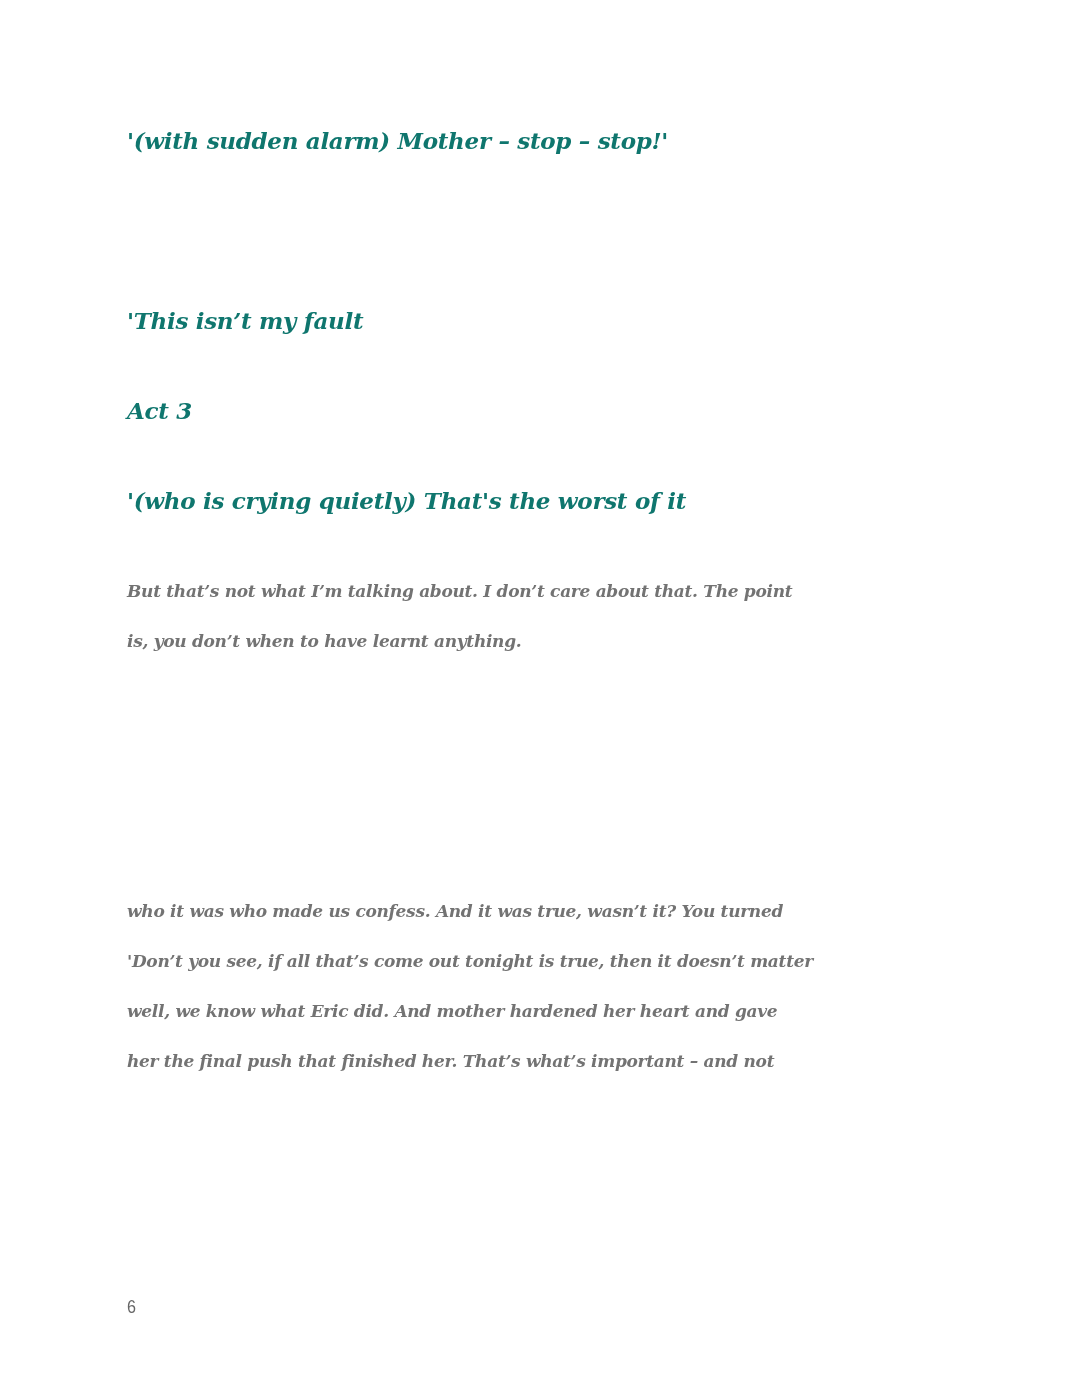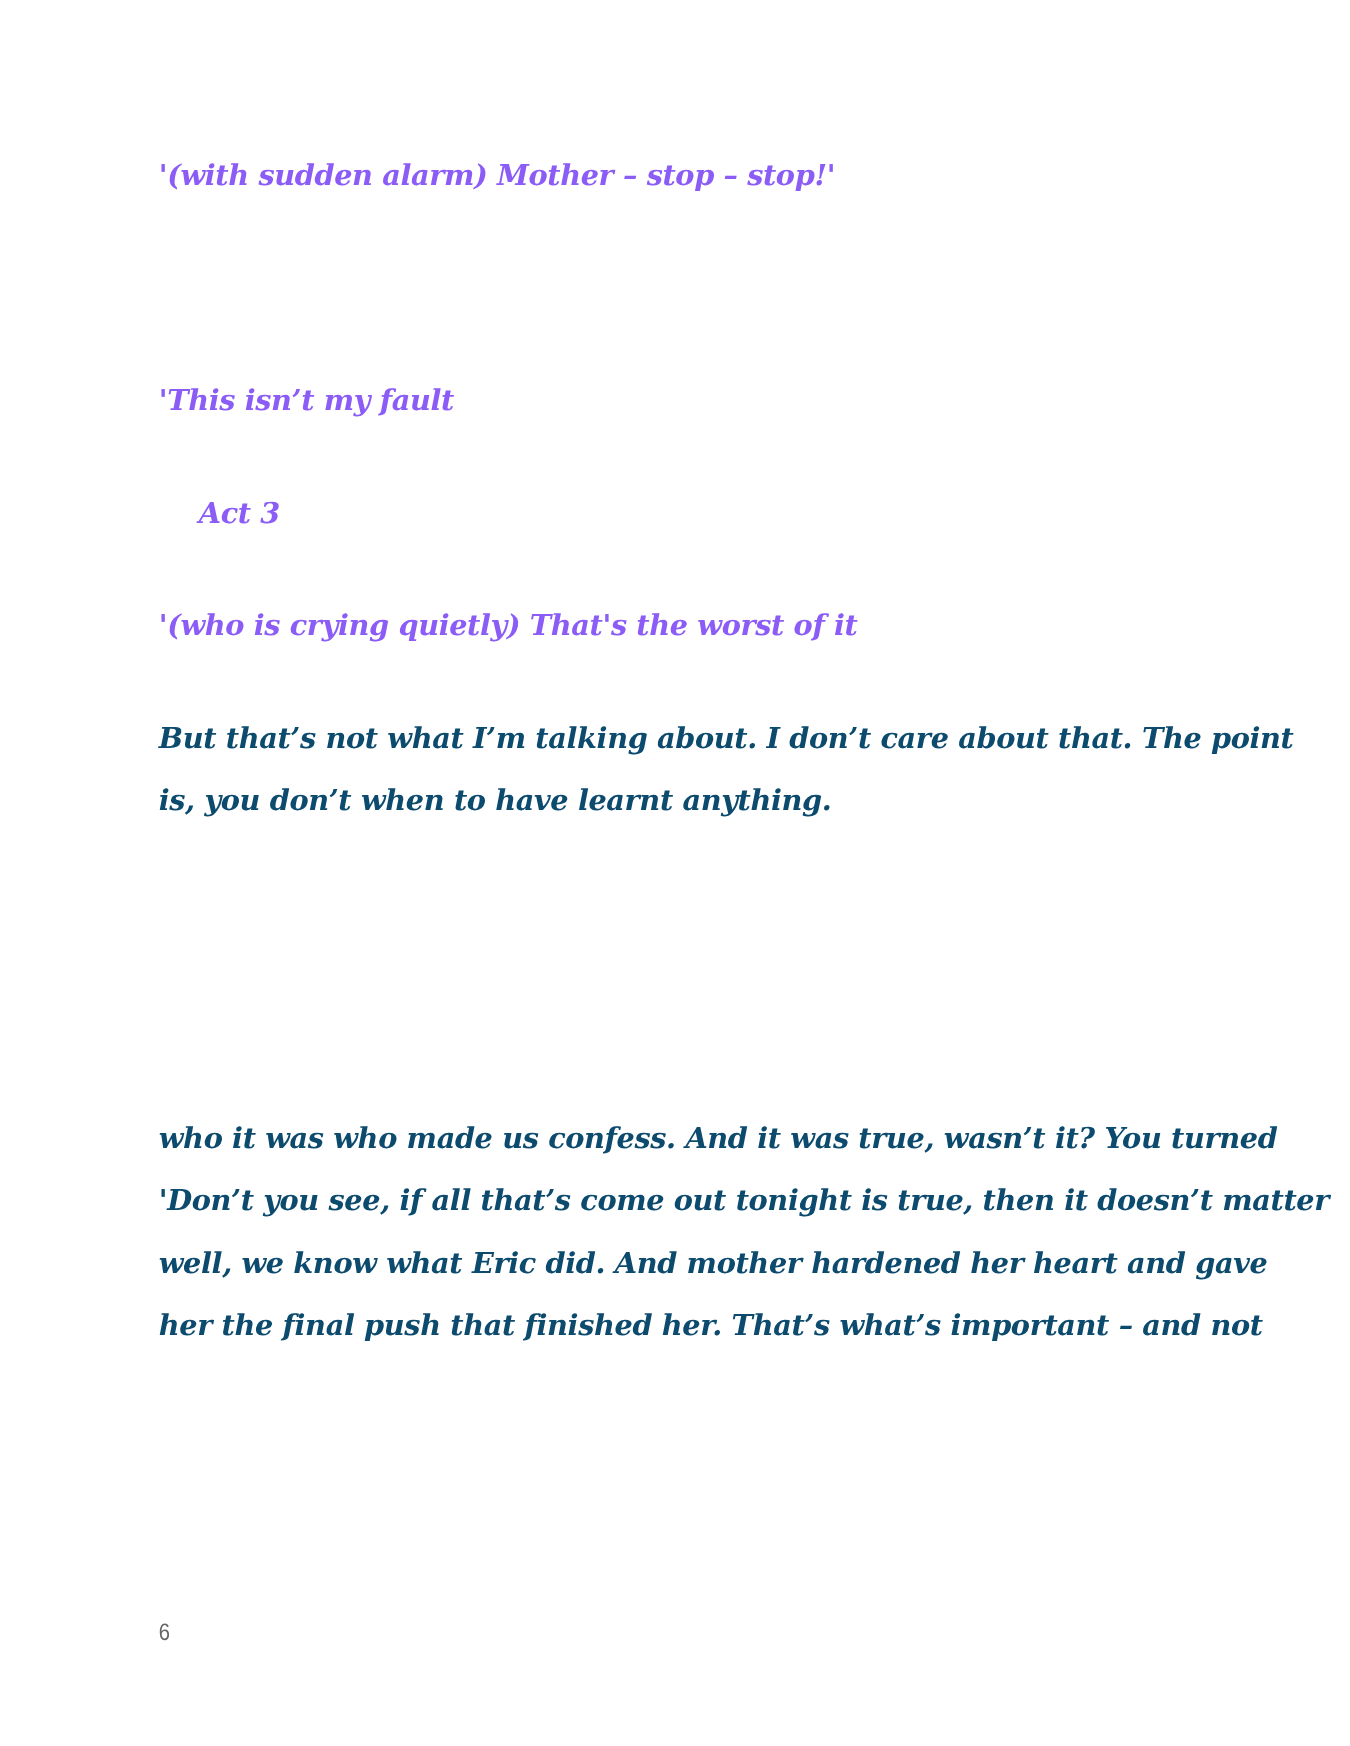--- a/index.html
+++ b/index.html
@@ -21,38 +21,38 @@
       background: #ffffff;
     }
     .line {
       position: absolute;
       left: 127px;
       margin: 0;
       font-family: "DejaVu Serif", "Liberation Serif", serif;
       font-style: italic;
       font-weight: bold;
       font-size: 23px;
-      color: #8b5cf6;
+      color: #0f766e;
       white-space: nowrap;
       letter-spacing: -0.3px;
       line-height: 30px;
     }
     .para {
       position: absolute;
       left: 127px;
       margin: 0;
       width: 830px;
     }
     .para .row {
       display: block;
       font-family: "DejaVu Serif", "Liberation Serif", serif;
       font-style: italic;
       font-weight: bold;
-      font-size: 23px;
-      color: #0c4a6e;
+      font-size: 17px;
+      color: #737373;
       white-space: nowrap;
       letter-spacing: -0.3px;
       line-height: 50px;
       height: 50px;
     }
     .page-number {
       position: absolute;
       left: 127px;
       top: 1296px;
       font-family: "Liberation Sans", "DejaVu Sans", sans-serif;
@@ -65,21 +65,21 @@
 </head>
 <body>
 
 <div class="page">
 
   <p class="line" style="top:126px;">'(with sudden alarm) Mother – stop – stop!'</p>
 
 
   <p class="line" style="top:306px;text-align:center;">'This isn’t my fault</p>
 
-  <p class="line" style="top:396px;margin-left:32px;">Act 3</p>
+  <p class="line" style="top:396px;">Act 3</p>
 
   <p class="line" style="top:486px;">'(who is crying quietly) That's the worst of it</p>
 
   <div class="para" style="top:566px;">
     <span class="row">But that’s not what I’m talking about. I don’t care about that. The point</span>
     <span class="row">is, you don’t when to have learnt anything.</span>
   </div>
 
 
 

